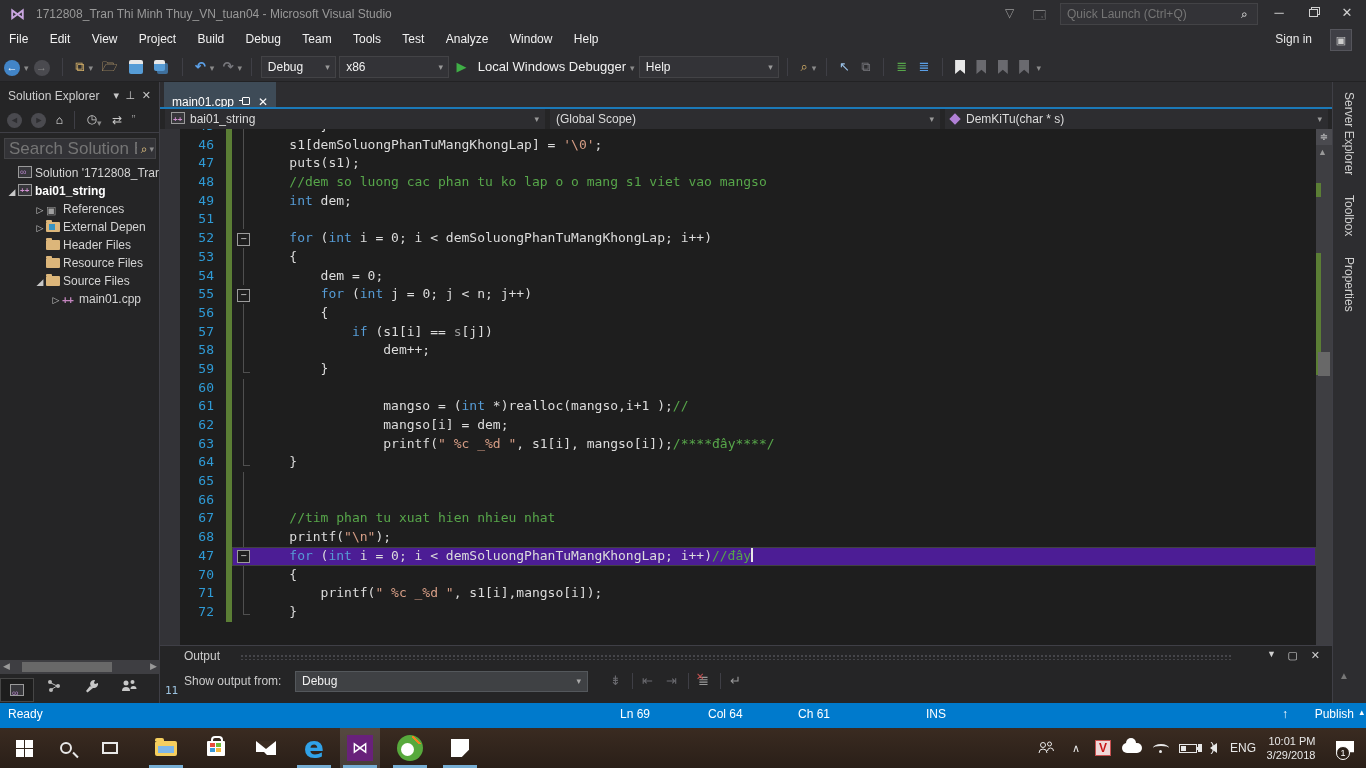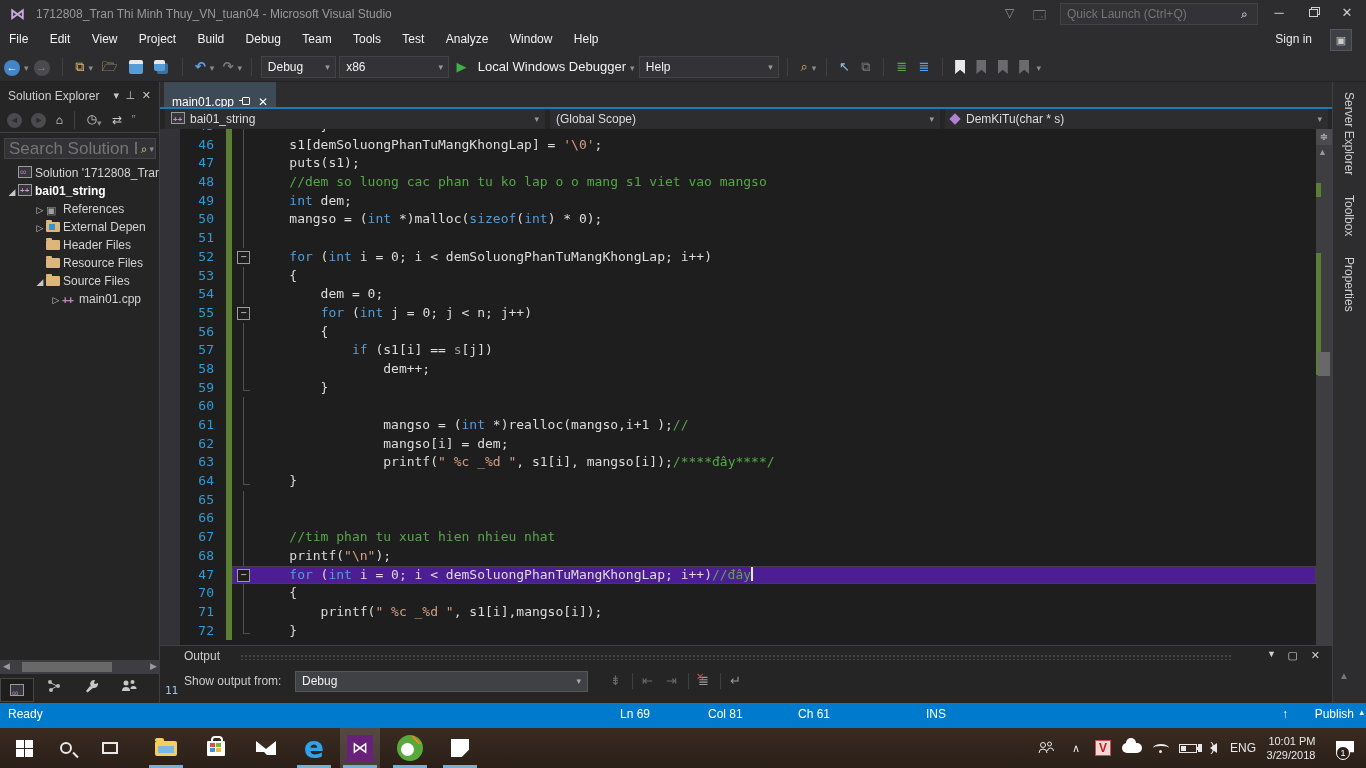--- a/index.html
+++ b/index.html
@@ -368,28 +368,20 @@
           </div>
           <div class="crow">
             <span class="ln">49</span>
             <span class="chg"></span>
             <div class="cbody">
               <span class="outl ov"></span>
               <span class="ctext"><span class="tk-p">    </span><span class="tk-k">int</span><span class="tk-p"> dem;</span></span>
             </div>
           </div>
           <div class="crow">
-            <span class="ln">50</span>
-            <span class="chg"></span>
-            <div class="cbody">
-              <span class="outl ov"></span>
-              <span class="ctext"><span class="tk-p">    mangso = (</span><span class="tk-k">int</span><span class="tk-p"> *)malloc(</span><span class="tk-k">sizeof</span><span class="tk-p">(</span><span class="tk-k">int</span><span class="tk-p">) * 0);</span></span>
-            </div>
-          </div>
-          <div class="crow">
             <span class="ln">51</span>
             <span class="chg"></span>
             <div class="cbody">
               <span class="outl ov"></span>
               <span class="ctext"></span>
             </div>
           </div>
           <div class="crow">
             <span class="ln">52</span>
             <span class="chg"></span>
@@ -595,21 +587,21 @@
       <span class="oci clearall" style="left:538px; color:#999;">≣</span>
       <span class="osep" style="left:560px;"></span>
       <span class="oci" style="left:570px; color:#999;">↵</span>
     </div>
     <span id="frag11">11</span>
   </div>
 
   <div id="statusbar">
     <span id="st-ready">Ready</span>
     <span id="st-ln">Ln 69</span>
-    <span id="st-col">Col 81</span>
+    <span id="st-col">Col 64</span>
     <span id="st-ch">Ch 61</span>
     <span id="st-ins">INS</span>
     <span id="st-pubarrow">↑</span>
     <span id="st-publish">Publish</span>
     <span id="st-pubcaret">▴</span>
   </div>
 
   <div id="taskbar">
     <span class="tkbtn" style="left:4px;">
         <span class="winlogo"></span>

